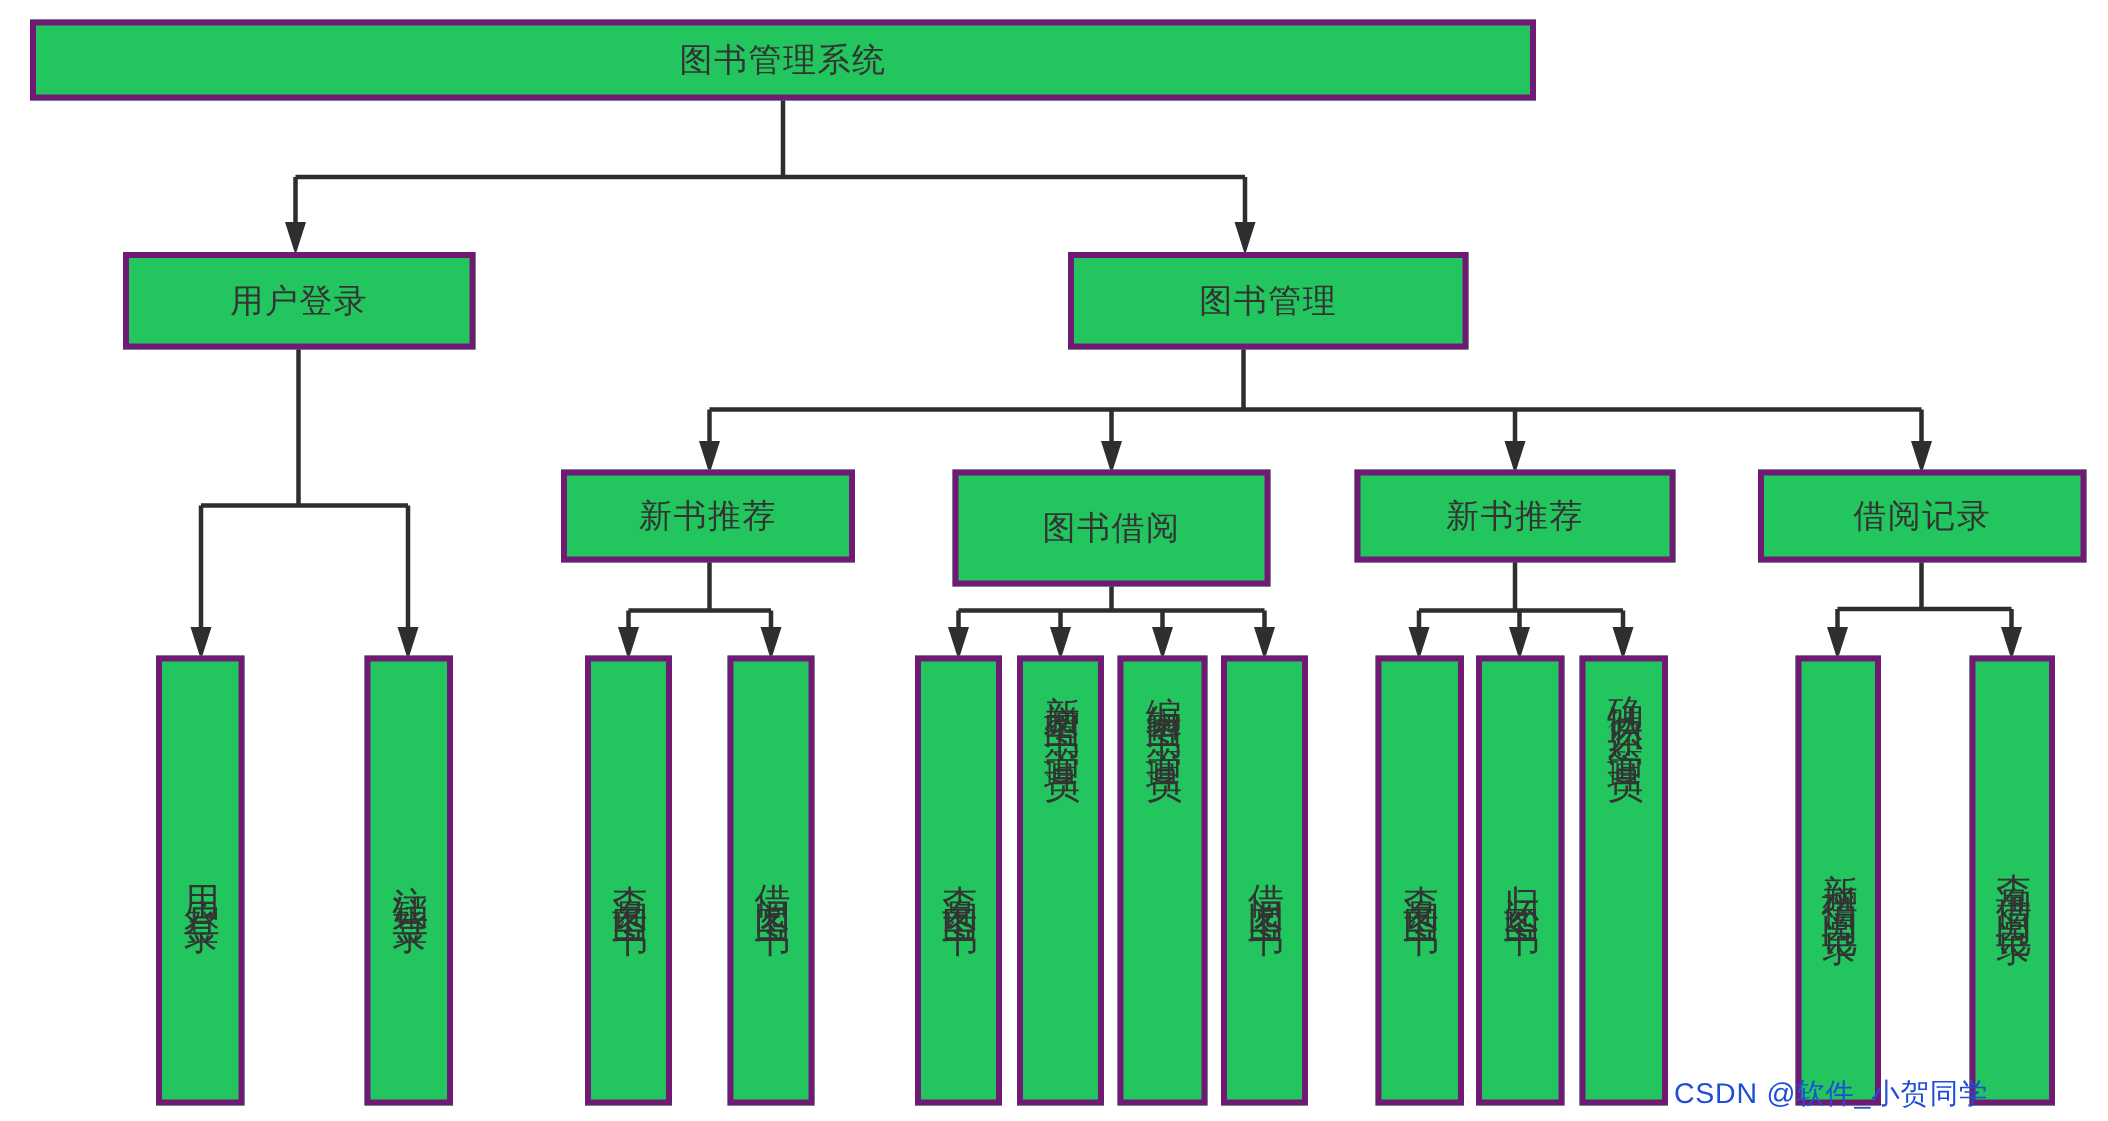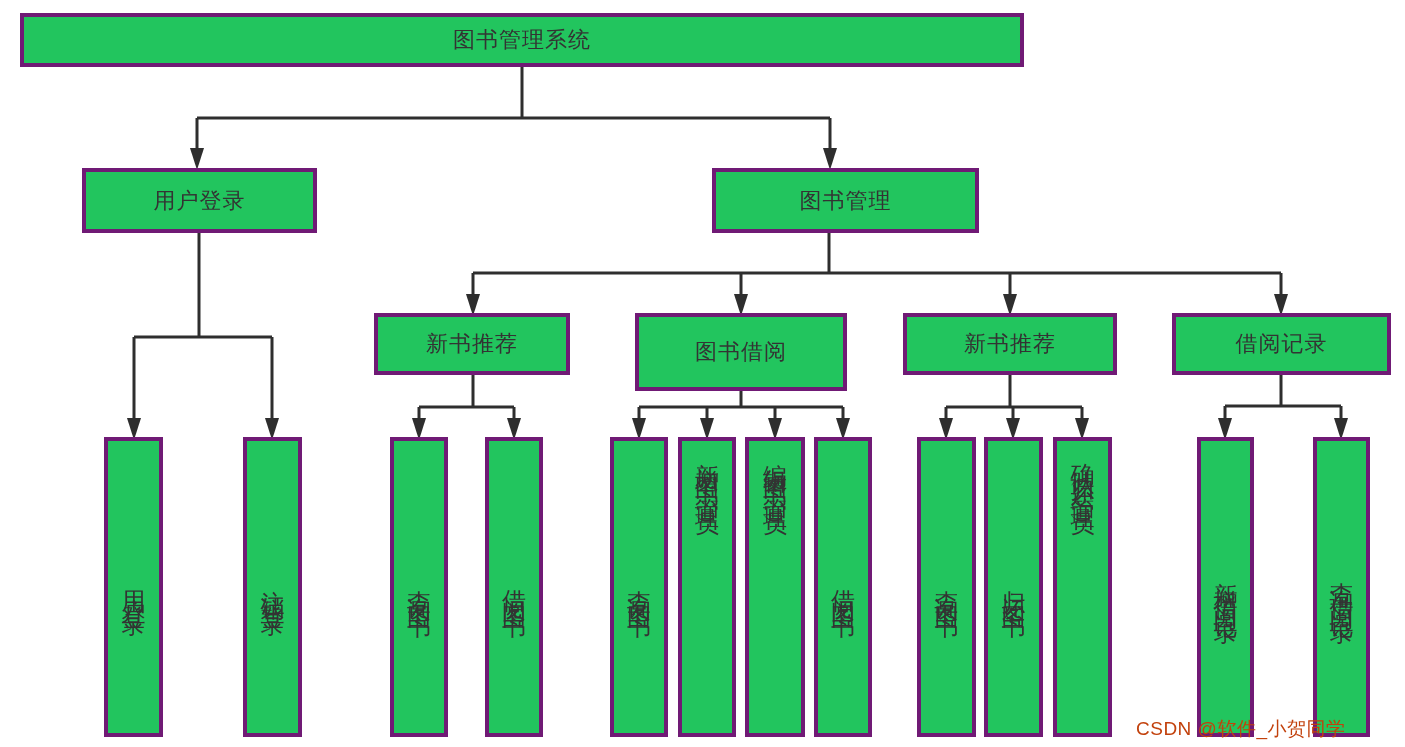--- a/index.html
+++ b/index.html
@@ -34,25 +34,24 @@
     letter-spacing:8px;
     color:#333333;
     line-height:1;
   }
   .vbox.tall{align-items:flex-start;}
   .vbox.tall .vtext{letter-spacing:7px;padding-top:3px;}
   .watermark{
     position:absolute;
     left:1116px;top:716px;
     font-size:19px;
-    color:#c2410c; 
+    color:#1d4ed8; 
     letter-spacing:0.5px;
     white-space:nowrap;
     z-index:3;
-    margin-left:20px;
   }
 </style>
 </head>
 <body>
 
 <div class="canvas">
 
   <svg class="connectors" width="1405" height="747" viewBox="0 0 1405 747">
     <g stroke="#2e2e2e" stroke-width="3" fill="none">
       <path d="M522 66 V118 M197 118 H830 M197 118 V152 M830 118 V152"></path>

